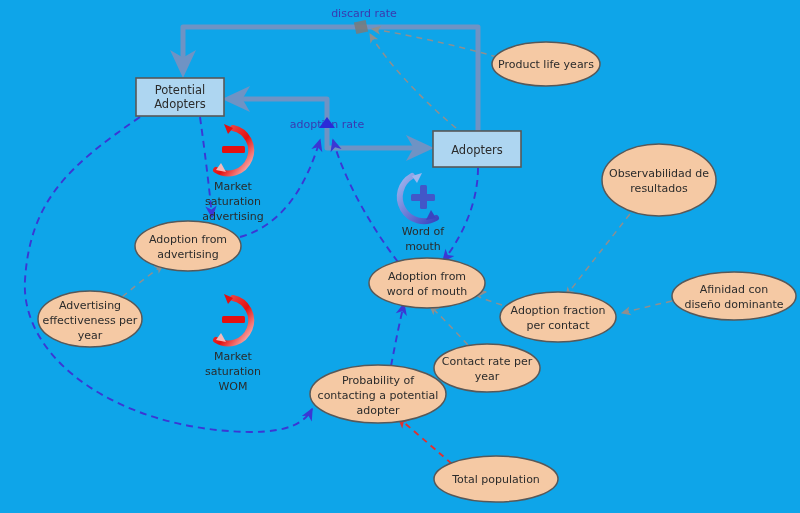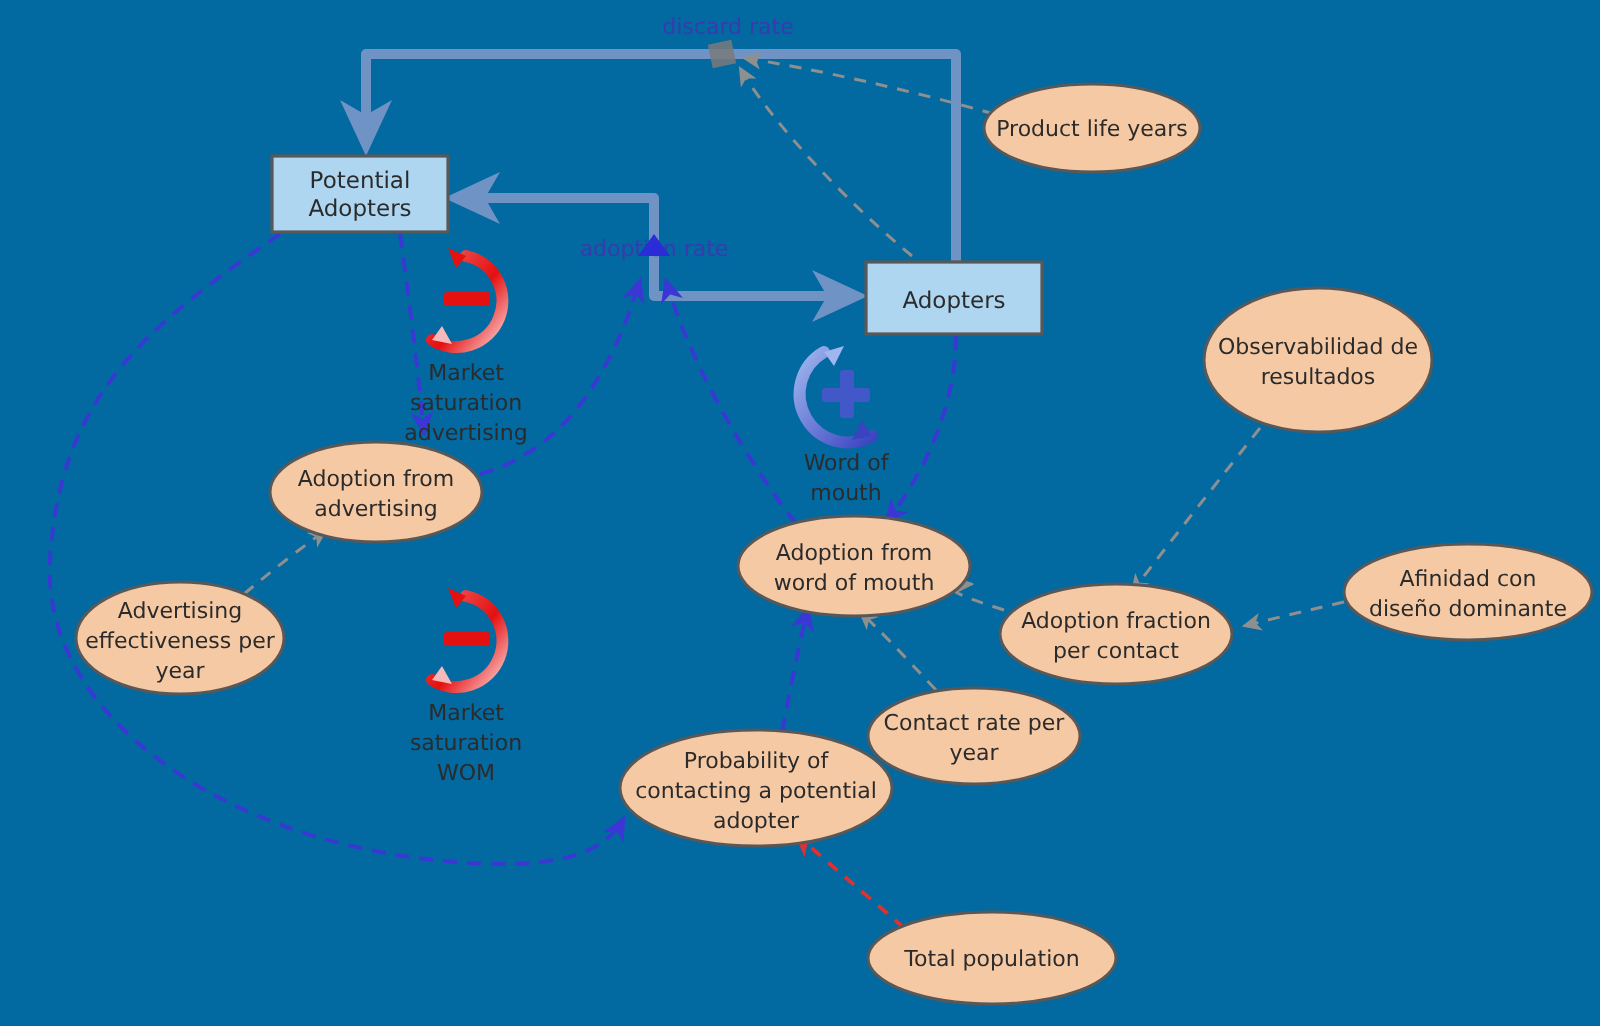--- a/index.html
+++ b/index.html
@@ -1,17 +1,17 @@
 <!DOCTYPE html>
 <html><head>
 <meta charset="utf-8">
 <style>
   html,body{margin:0;padding:0;background:#ffffff;}
   body{font-family:"DejaVu Sans",sans-serif;}
-  #stage{position:relative;width:800px;height:513px;background:#0369a1;overflow:hidden;}
+  #stage{position:relative;width:800px;height:513px;background:#0ea5e9;overflow:hidden;}
   svg#diagram{position:absolute;left:0;top:0;width:800px;height:513px;}
   .stock-label{font-family:"DejaVu Sans",sans-serif;font-size:11.5px;fill:#2b2b2b;text-anchor:middle;}
   .aux-label{font-family:"DejaVu Sans",sans-serif;font-size:11px;fill:#2b2b2b;text-anchor:middle;}
   .flow-label{font-family:"DejaVu Sans",sans-serif;font-size:11px;fill:#3a3ab0;text-anchor:middle;}
   .loop-label{font-family:"DejaVu Sans",sans-serif;font-size:11px;fill:#2b2b2b;text-anchor:middle;}
   .stock-box{fill:#aed6f1;stroke:#585858;stroke-width:1.6;}
   .aux-ellipse{fill:#f5c9a4;stroke:#585858;stroke-width:1.5;}
   .flow-pipe{fill:none;stroke:#6f93c4;stroke-width:5;stroke-linejoin:round;stroke-linecap:butt;}
   .link-blue{fill:none;stroke:#3b37d4;stroke-width:1.9;stroke-dasharray:7 5;}
   .link-gray{fill:none;stroke:#8f8f8f;stroke-width:1.5;stroke-dasharray:6 5;}

